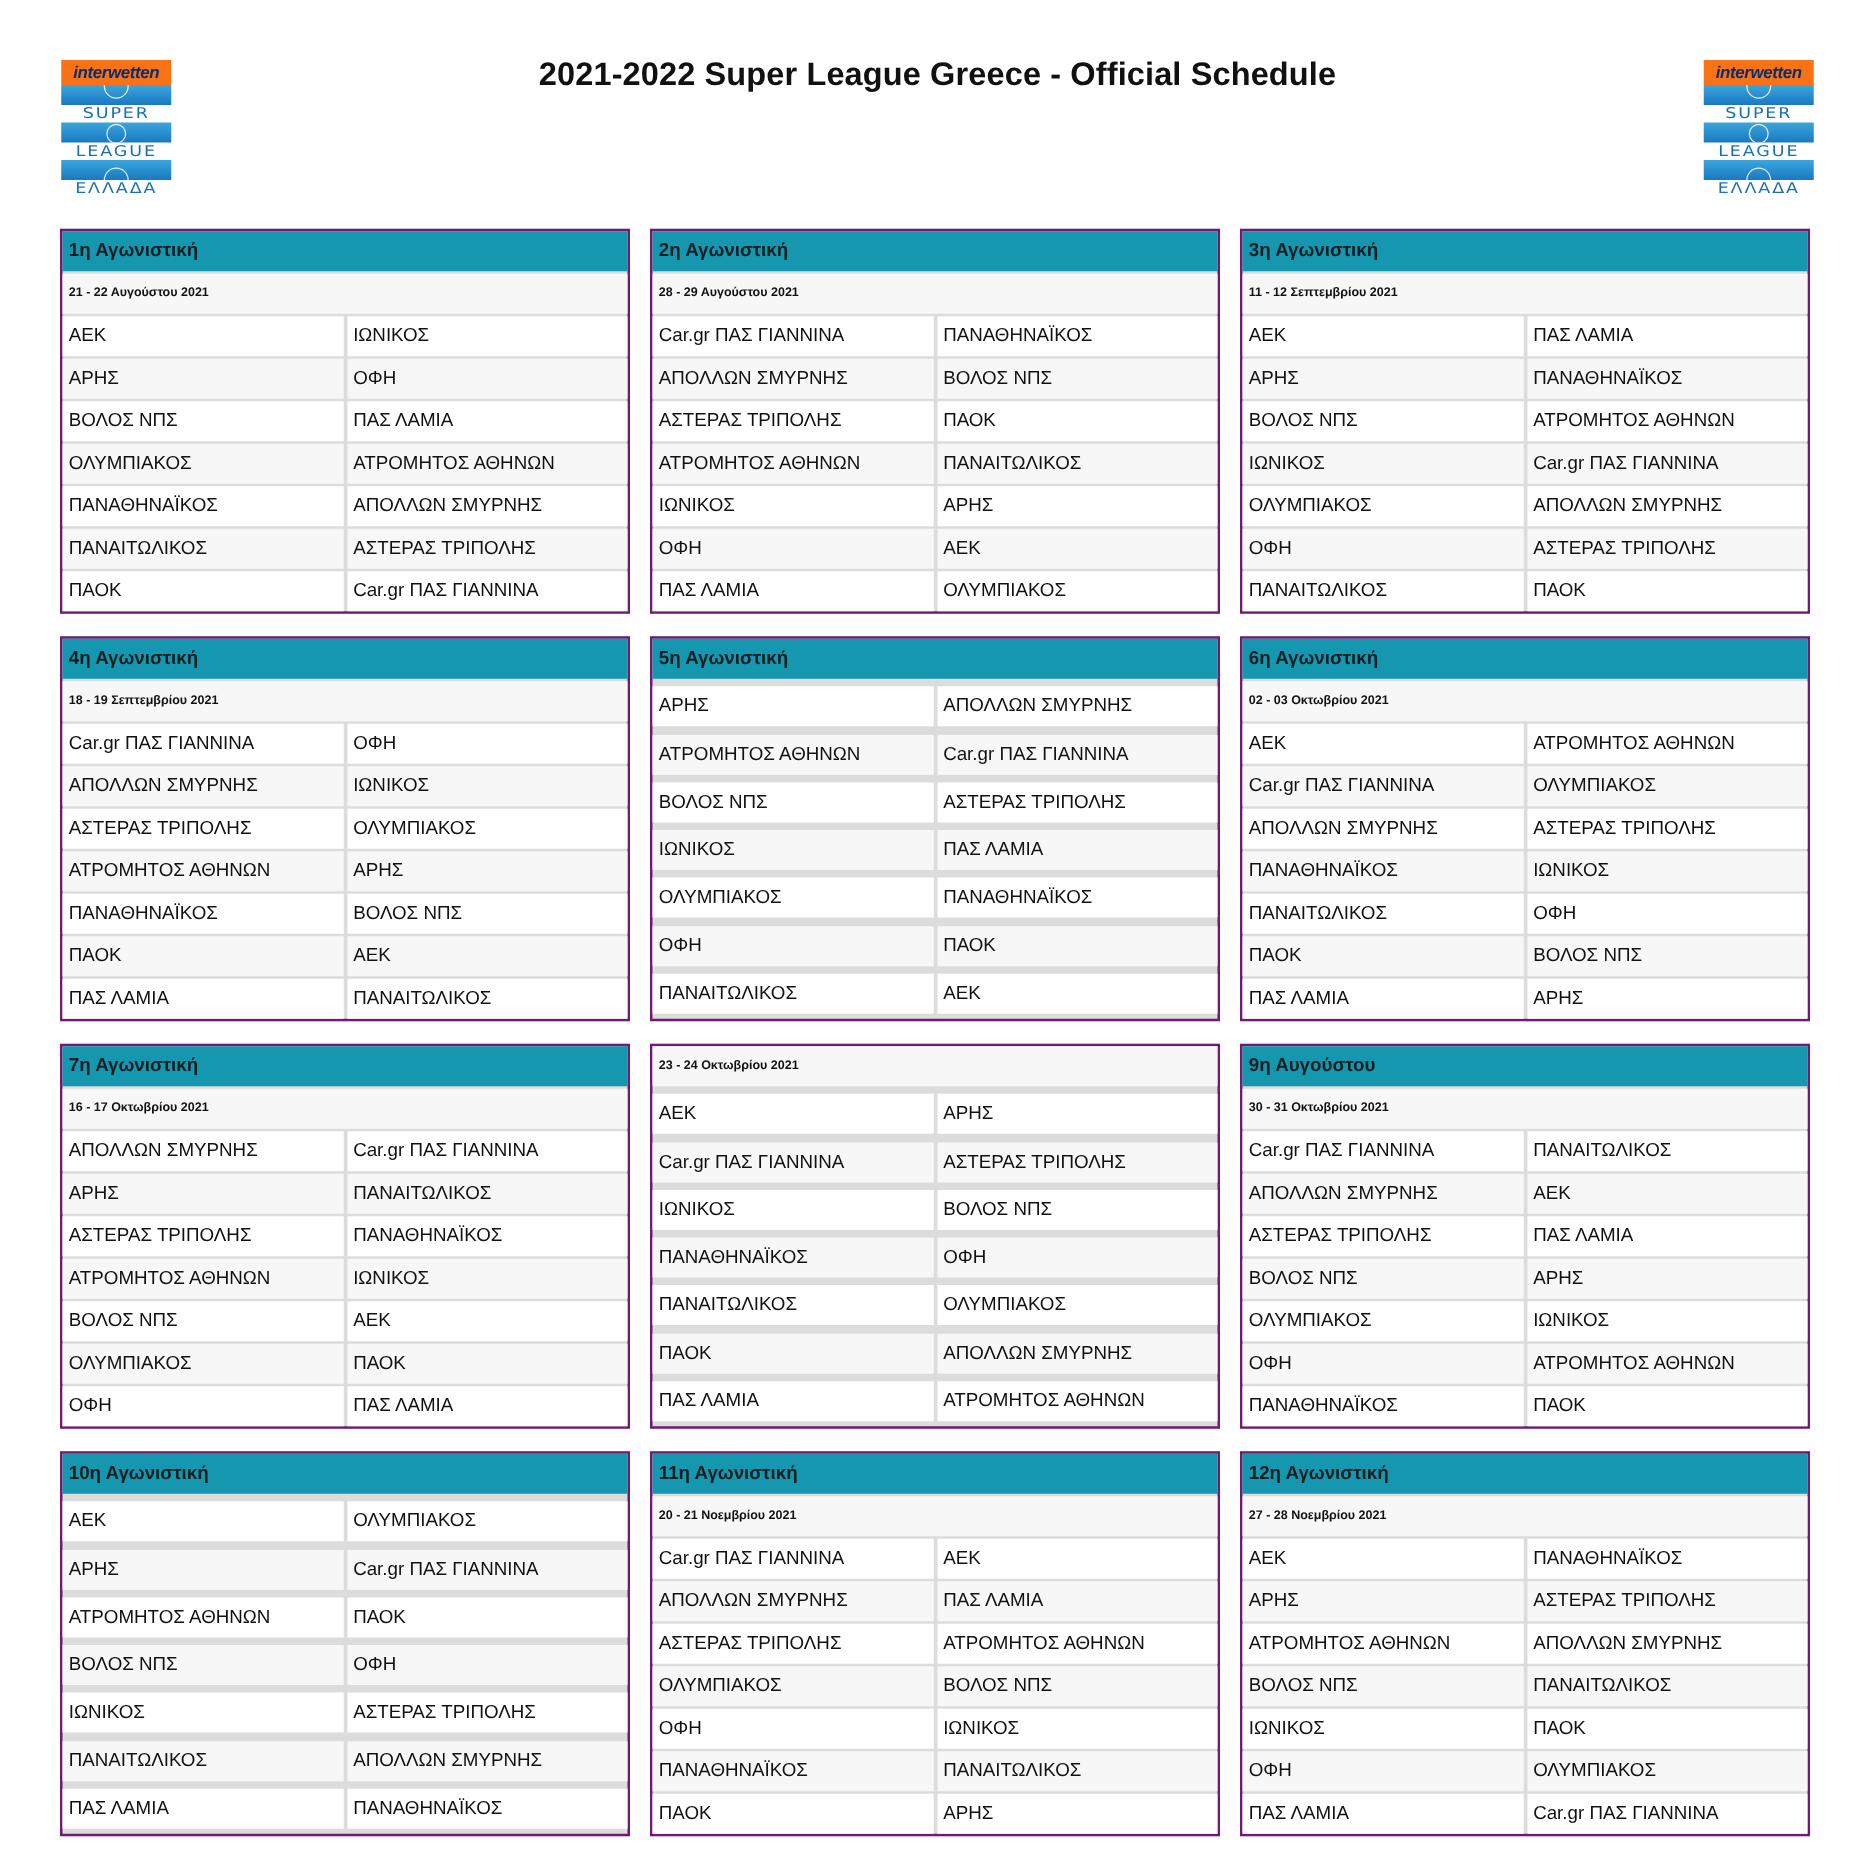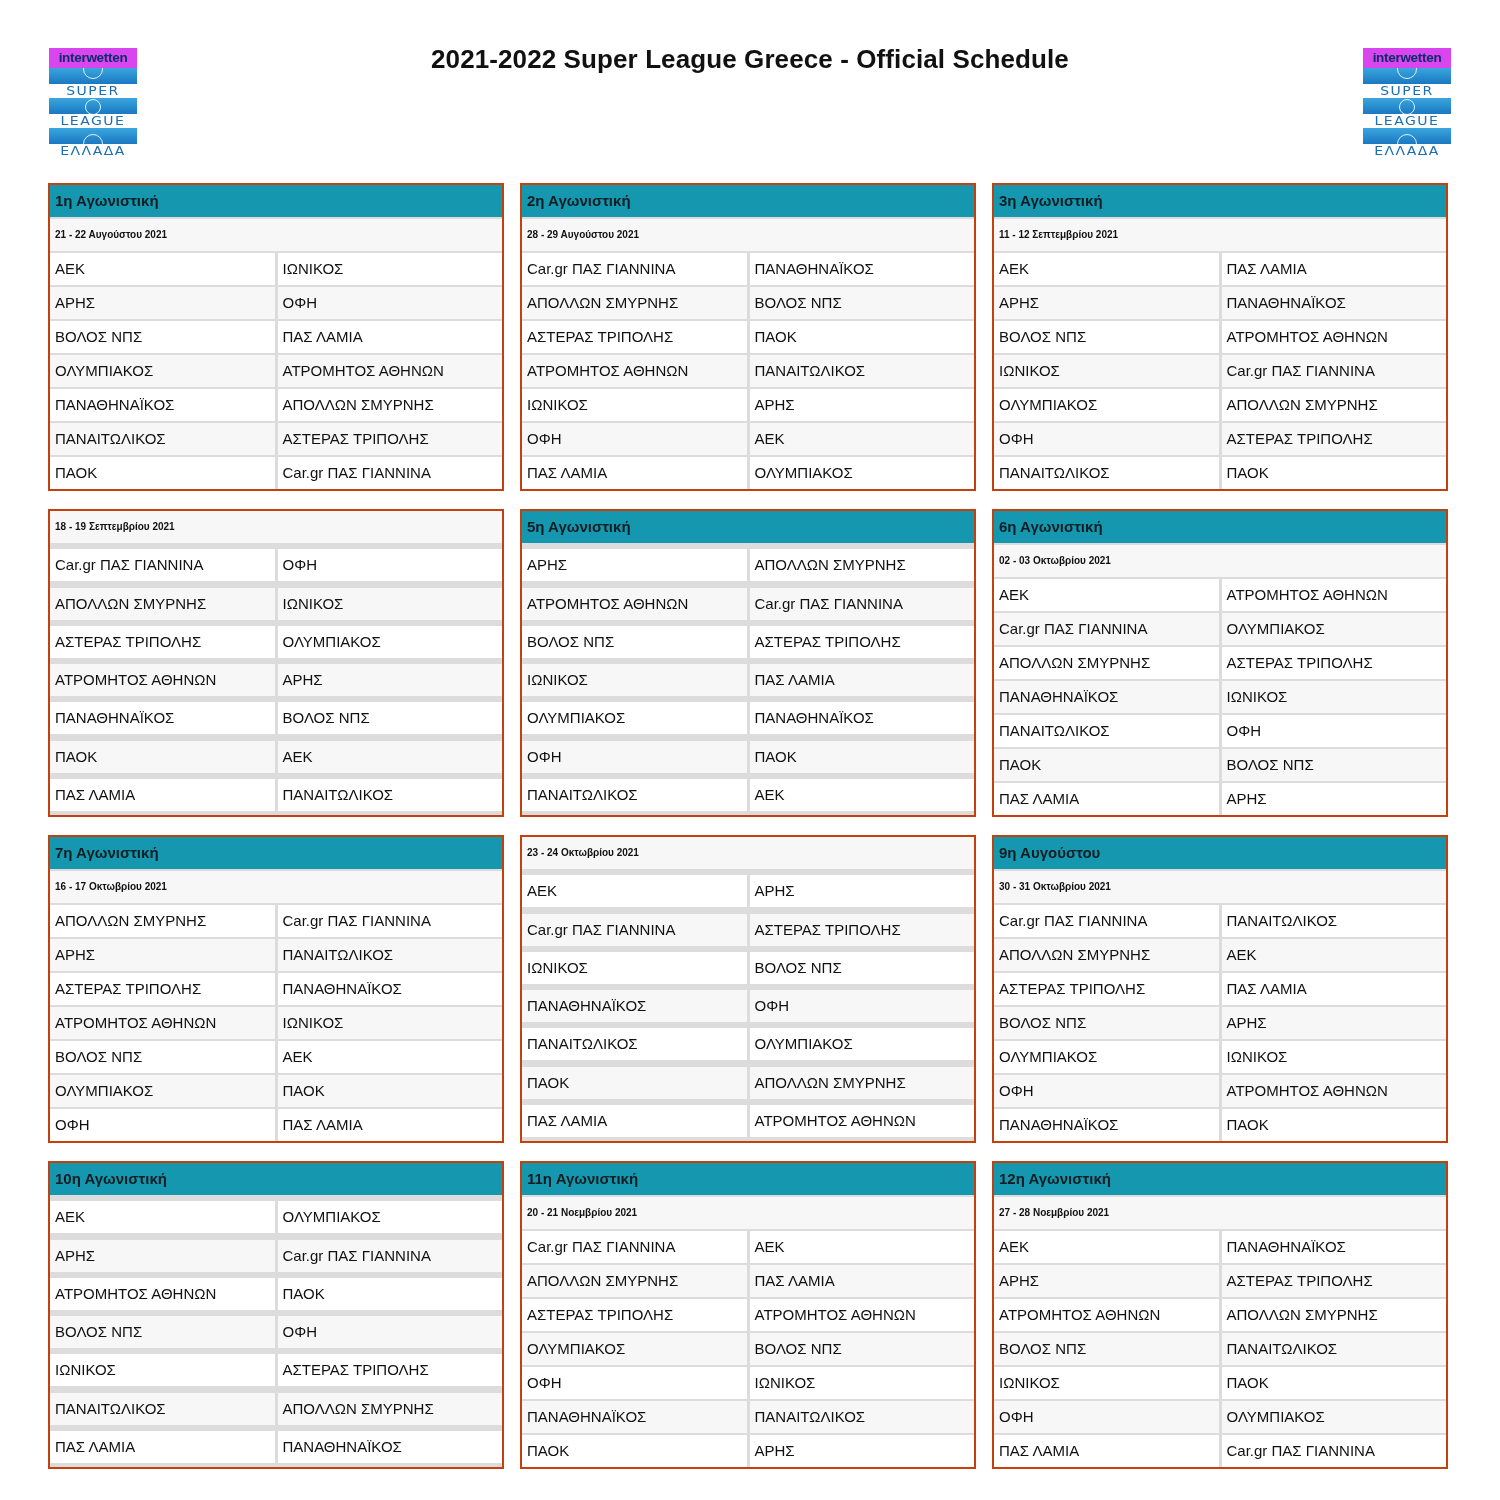--- a/index.html
+++ b/index.html
@@ -29,23 +29,24 @@
     .logo {
       position: absolute;
       top: 48px;
       width: 88px;
       height: 126px;
     }
     .logo.left { left: 49px; }
     .logo.right { left: 1363px; }
     .logo .sponsor {
       height: 20px;
-      background: #d946ef;
+      background: #f97316;
       color: #0b2e6b;
       font-weight: bold;
+      font-style: italic;
       font-size: 13.5px;
       line-height: 20px;
       text-align: center;
       letter-spacing: -0.3px;
     }
     .logo .band {
       height: 16px;
       background: linear-gradient(180deg, #3aa6dd 0%, #1a78c2 100%);
       position: relative;
       overflow: hidden;
@@ -78,21 +79,21 @@
       position: absolute;
       top: 183px;
       left: 48px;
       width: 1400px;
       display: grid;
       grid-template-columns: 456px 456px 456px;
       column-gap: 16px;
       row-gap: 18px;
     }
     .round {
-      border: 2px solid #c2410c;
+      border: 2px solid #701a75;
       background: #dcdcdc;
       display: grid;
       grid-template-columns: 1fr 1fr;
       gap: 2px 3px;
       width: 456px;
       box-sizing: border-box;
     }
     .round .hdr {
       grid-column: 1 / span 2;
       background: #1697b0;
@@ -214,20 +215,21 @@
     <div class="cell alt">Car.gr ΠΑΣ ΓΙΑΝΝΙΝΑ</div>
     <div class="cell">ΟΛΥΜΠΙΑΚΟΣ</div>
     <div class="cell">ΑΠΟΛΛΩΝ ΣΜΥΡΝΗΣ</div>
     <div class="cell alt">ΟΦΗ</div>
     <div class="cell alt">ΑΣΤΕΡΑΣ ΤΡΙΠΟΛΗΣ</div>
     <div class="cell">ΠΑΝΑΙΤΩΛΙΚΟΣ</div>
     <div class="cell">ΠΑΟΚ</div>
   </div>
 
   <div class="round">
+    <div class="hdr">4η Αγωνιστική</div>
     <div class="date">18 - 19 Σεπτεμβρίου 2021</div>
     <div class="cell">Car.gr ΠΑΣ ΓΙΑΝΝΙΝΑ</div>
     <div class="cell">ΟΦΗ</div>
     <div class="cell alt">ΑΠΟΛΛΩΝ ΣΜΥΡΝΗΣ</div>
     <div class="cell alt">ΙΩΝΙΚΟΣ</div>
     <div class="cell">ΑΣΤΕΡΑΣ ΤΡΙΠΟΛΗΣ</div>
     <div class="cell">ΟΛΥΜΠΙΑΚΟΣ</div>
     <div class="cell alt">ΑΤΡΟΜΗΤΟΣ ΑΘΗΝΩΝ</div>
     <div class="cell alt">ΑΡΗΣ</div>
     <div class="cell">ΠΑΝΑΘΗΝΑΪΚΟΣ</div>

